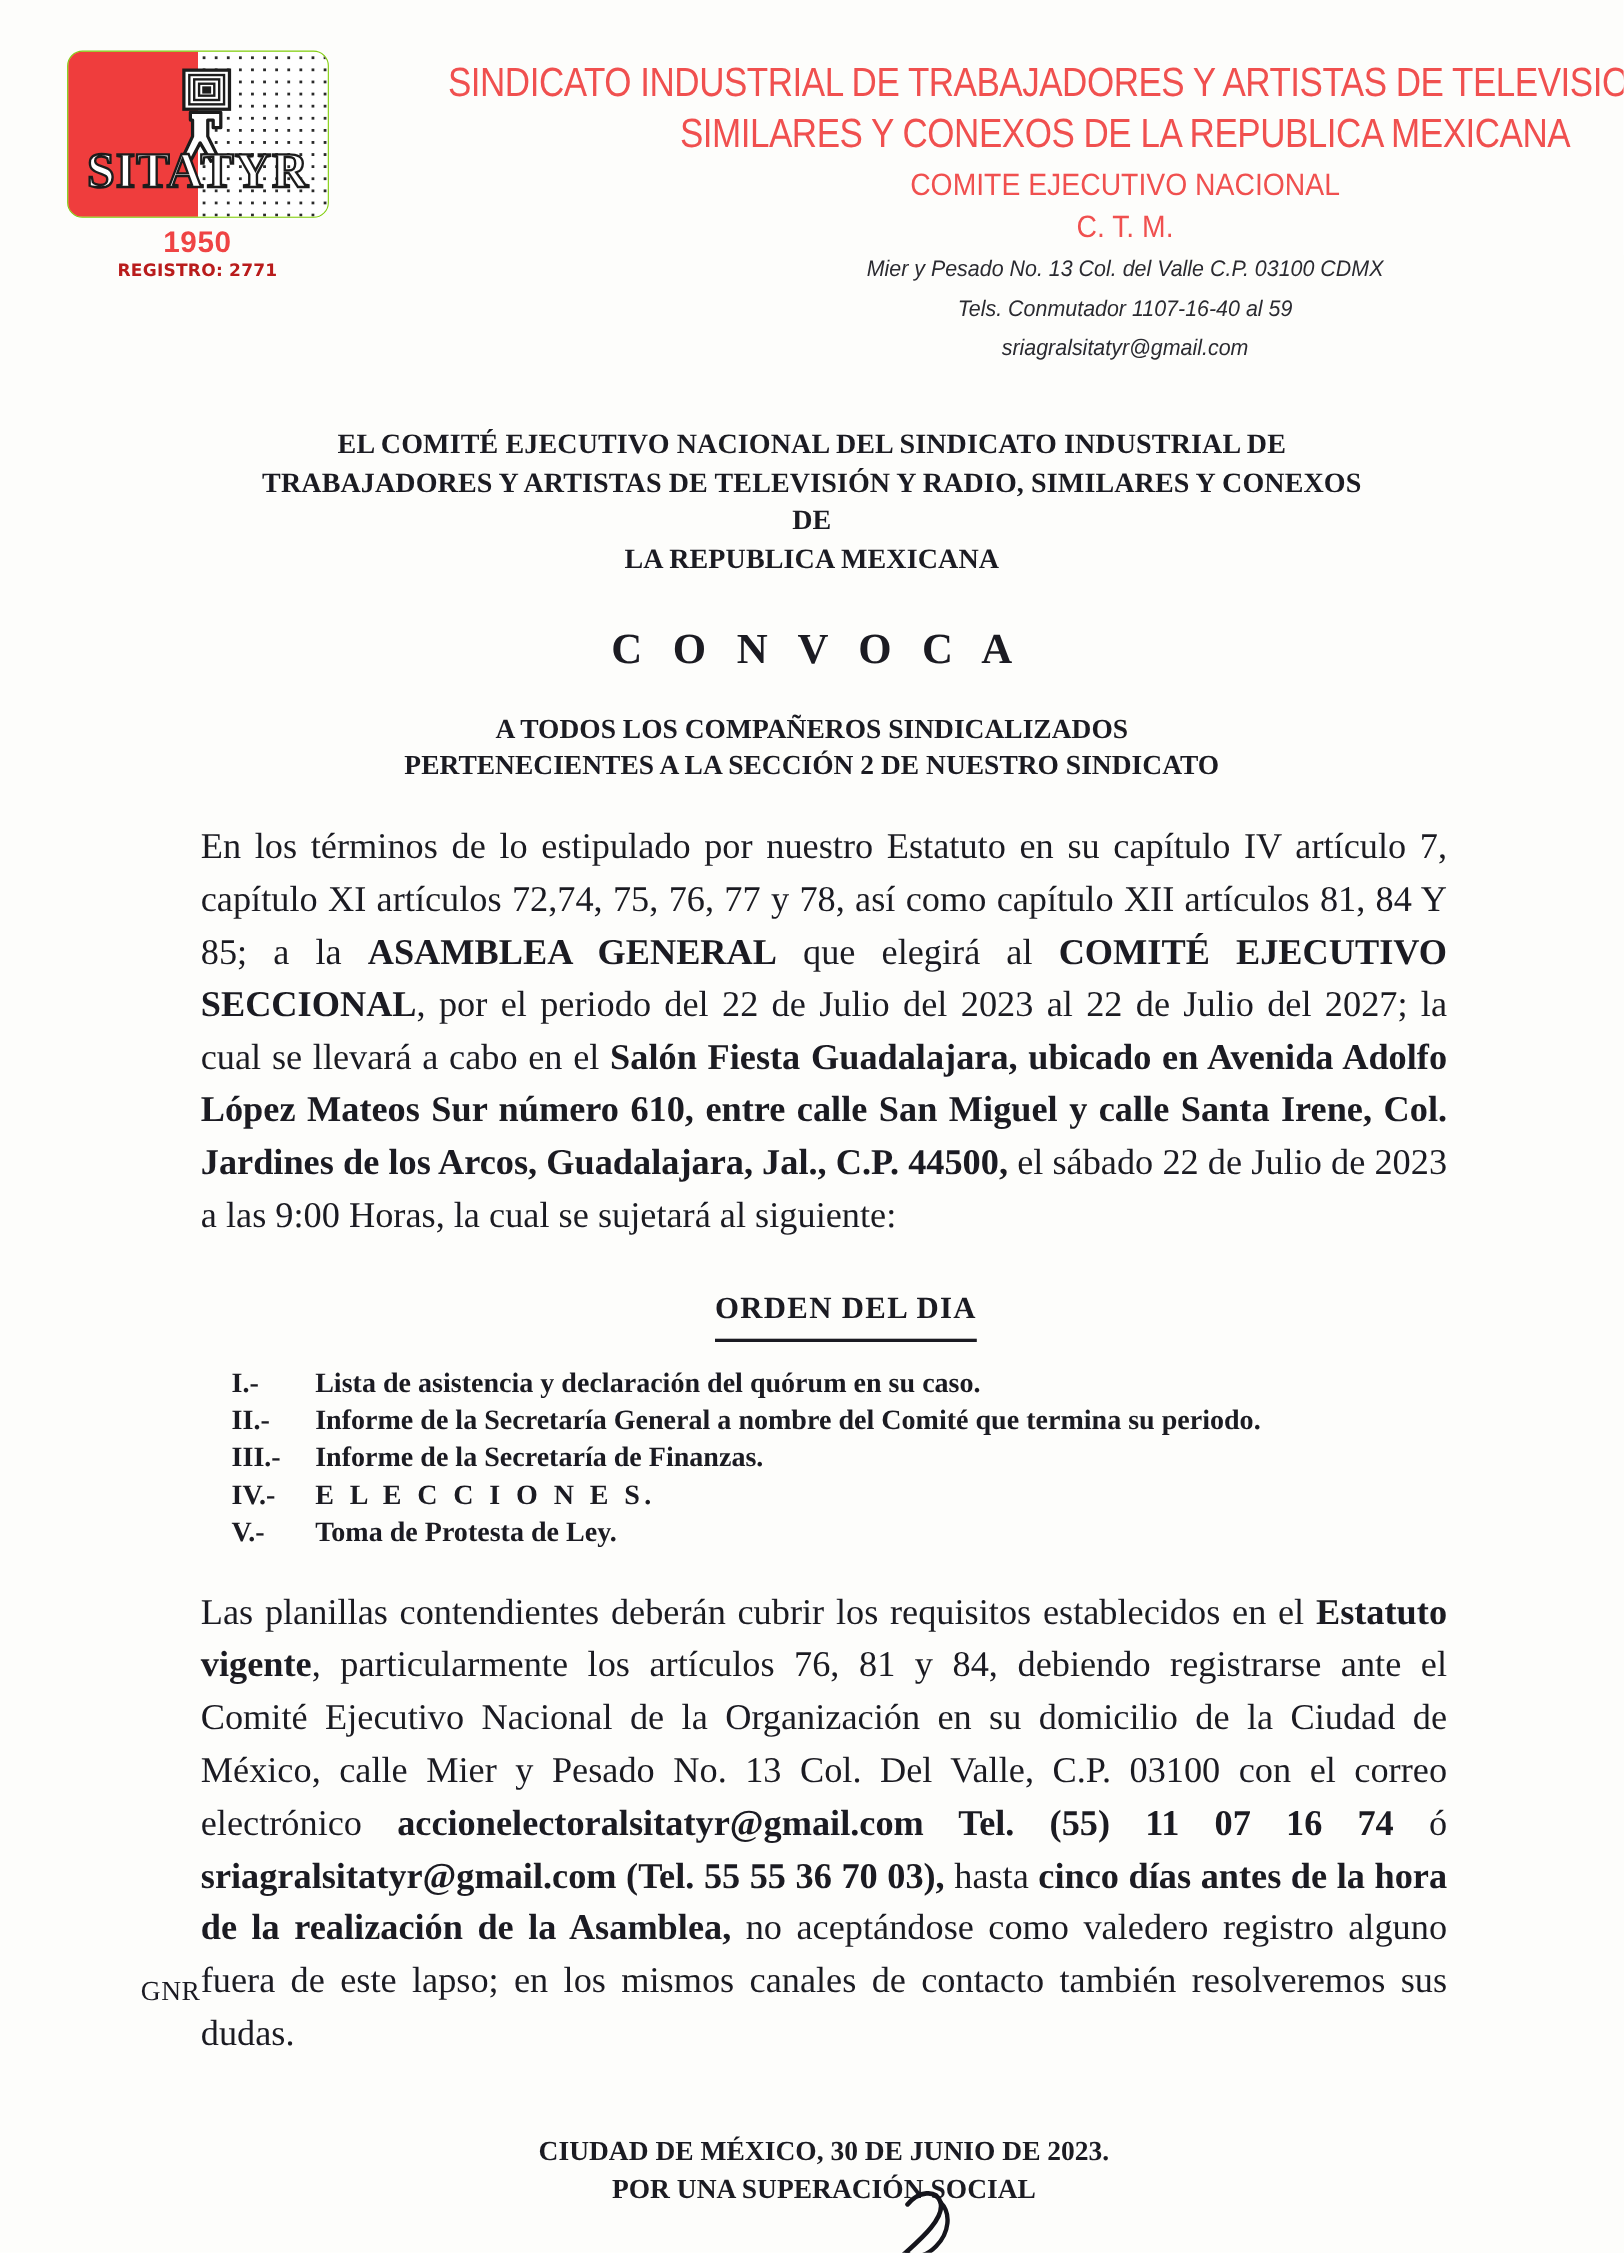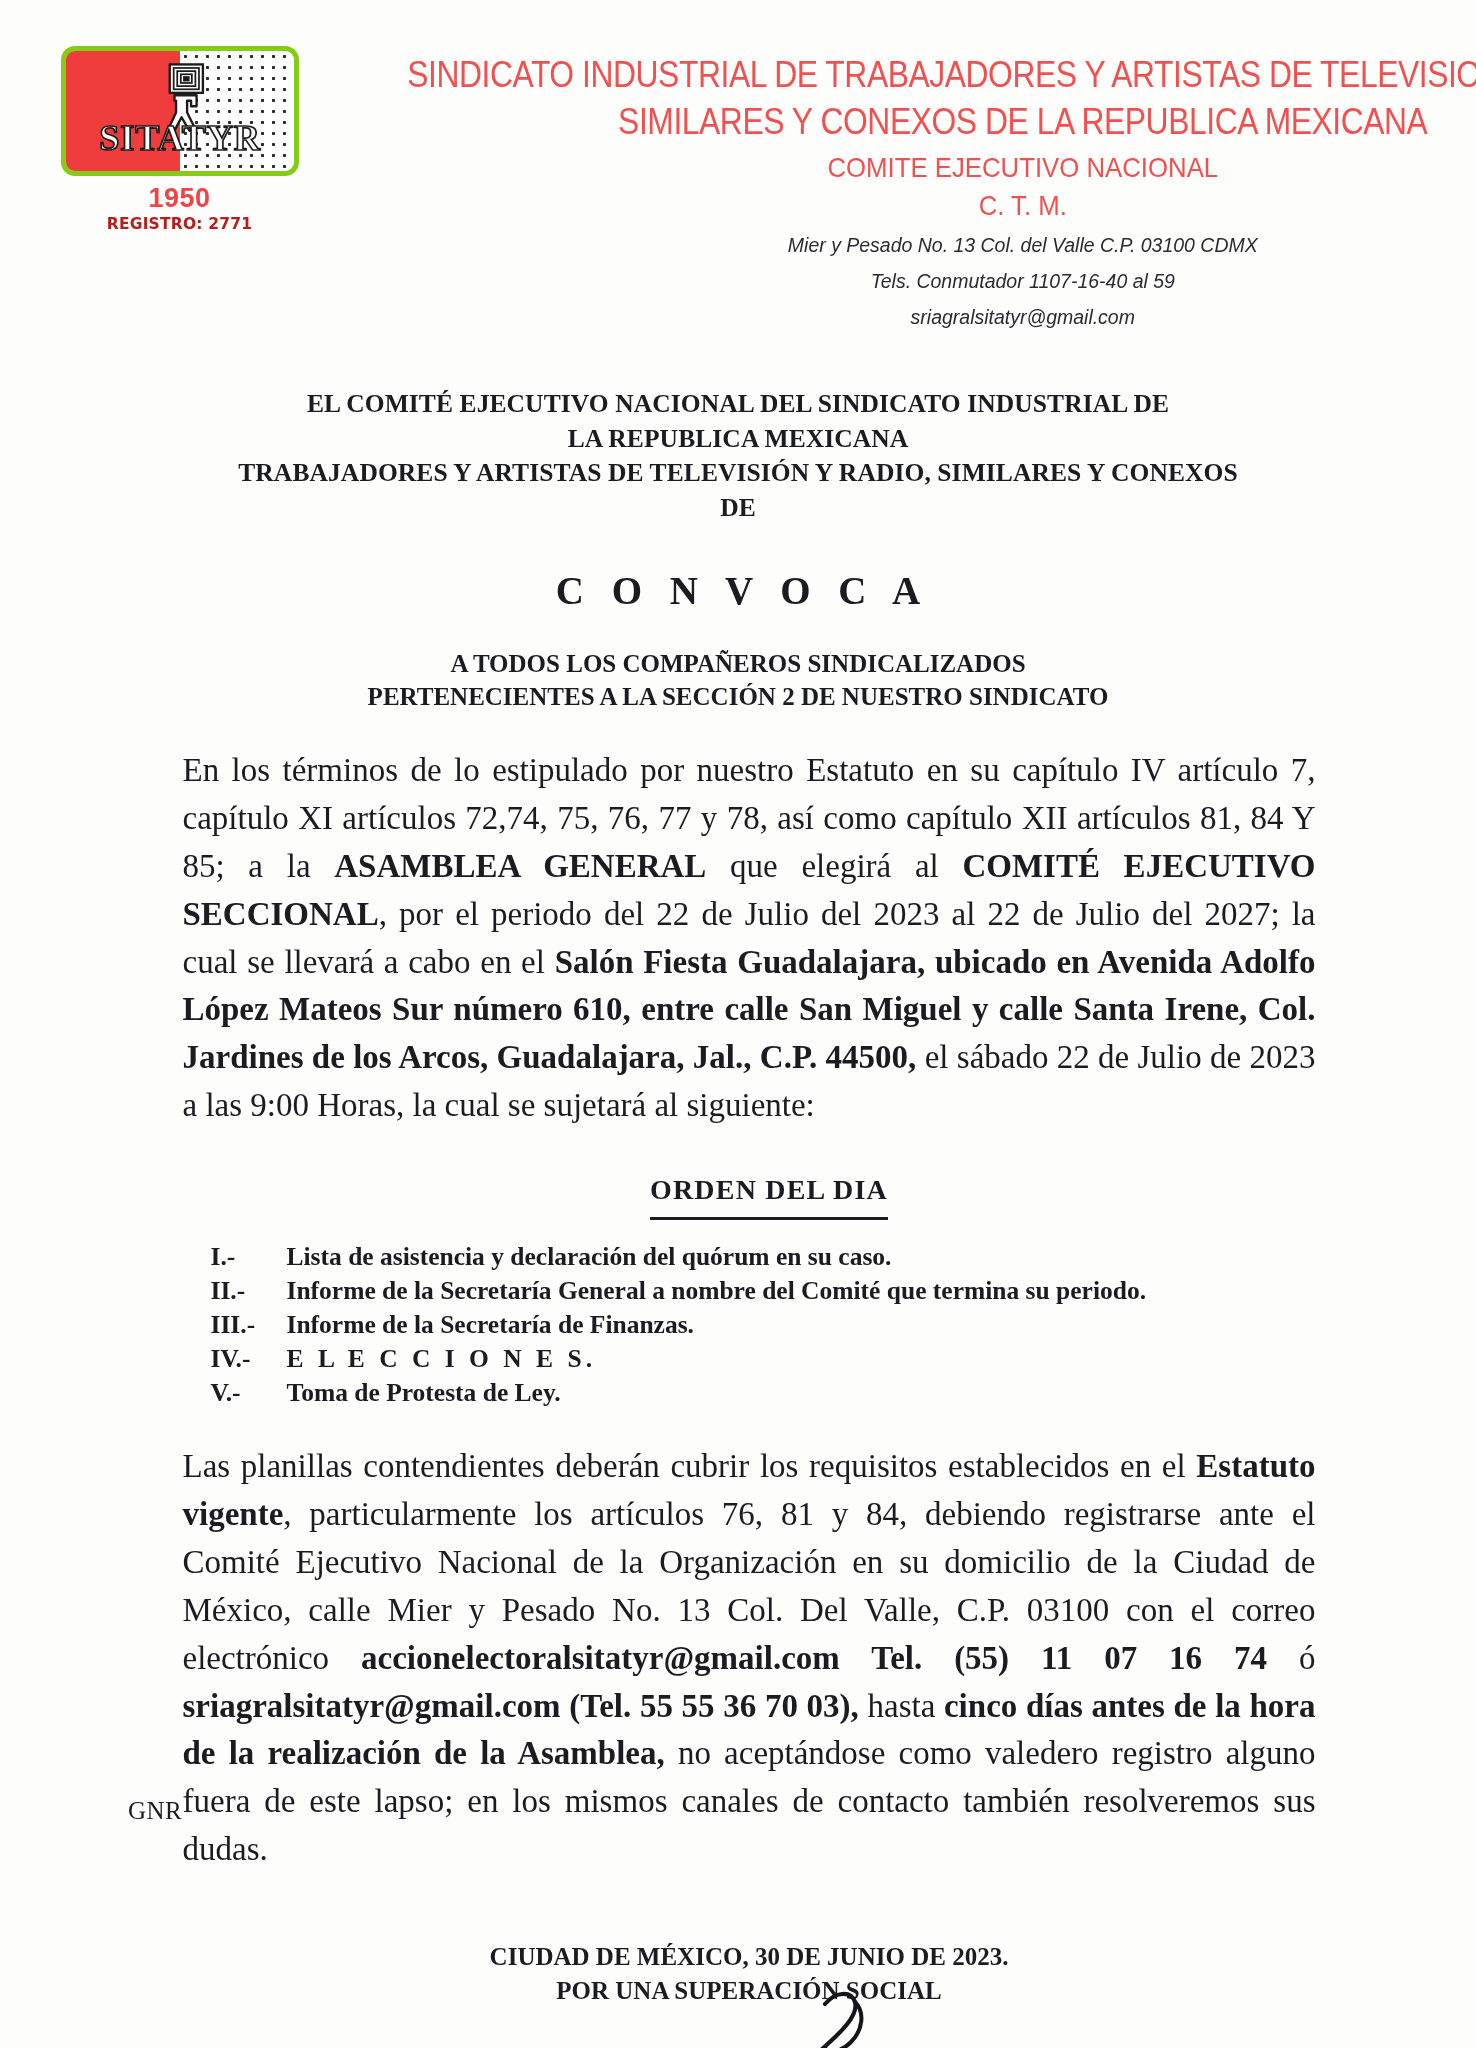--- a/index.html
+++ b/index.html
@@ -37,23 +37,23 @@
 
   .logo-block {
     width: 255px;
     flex: 0 0 255px;
     text-align: center;
   }
 
   .logo-card {
     position: relative;
     width: 238px;
-    height: 130px;
+    height: 152px;
     margin: 0 auto;
-    border: 5px solid #84cc16;
+    border: 1px solid #84cc16;
     border-radius: 14px;
     background: #bef264;
     overflow: hidden;
     box-sizing: border-box;
   }
   .logo-red {
     position: absolute;
     left: 0; top: 0;
     width: 50%;
     height: 100%;
@@ -297,22 +297,22 @@
       <div class="org-sub">COMITE EJECUTIVO NACIONAL</div>
       <div class="org-ctm">C. T. M.</div>
       <div class="addr">Mier y Pesado No. 13  Col. del Valle  C.P. 03100 CDMX</div>
       <div class="addr">Tels. Conmutador 1107-16-40 al 59</div>
       <div class="addr">sriagralsitatyr@gmail.com</div>
     </div>
   </div>
 
   <div class="doc-title">
     <div>EL COMITÉ EJECUTIVO NACIONAL DEL SINDICATO INDUSTRIAL DE</div>
+    <div>TRABAJADORES Y ARTISTAS DE TELEVISIÓN Y RADIO, SIMILARES Y CONEXOS DE</div>
     <div>LA REPUBLICA MEXICANA</div>
-    <div>TRABAJADORES Y ARTISTAS DE TELEVISIÓN Y RADIO, SIMILARES Y CONEXOS DE</div>
   </div>
 
   <div class="convoca">C O N V O C A</div>
 
   <div class="addressee">
     <div>A TODOS LOS COMPAÑEROS SINDICALIZADOS</div>
     <div>PERTENECIENTES A LA SECCIÓN 2 DE NUESTRO SINDICATO</div>
   </div>
 
   <div class="body-wrap">

